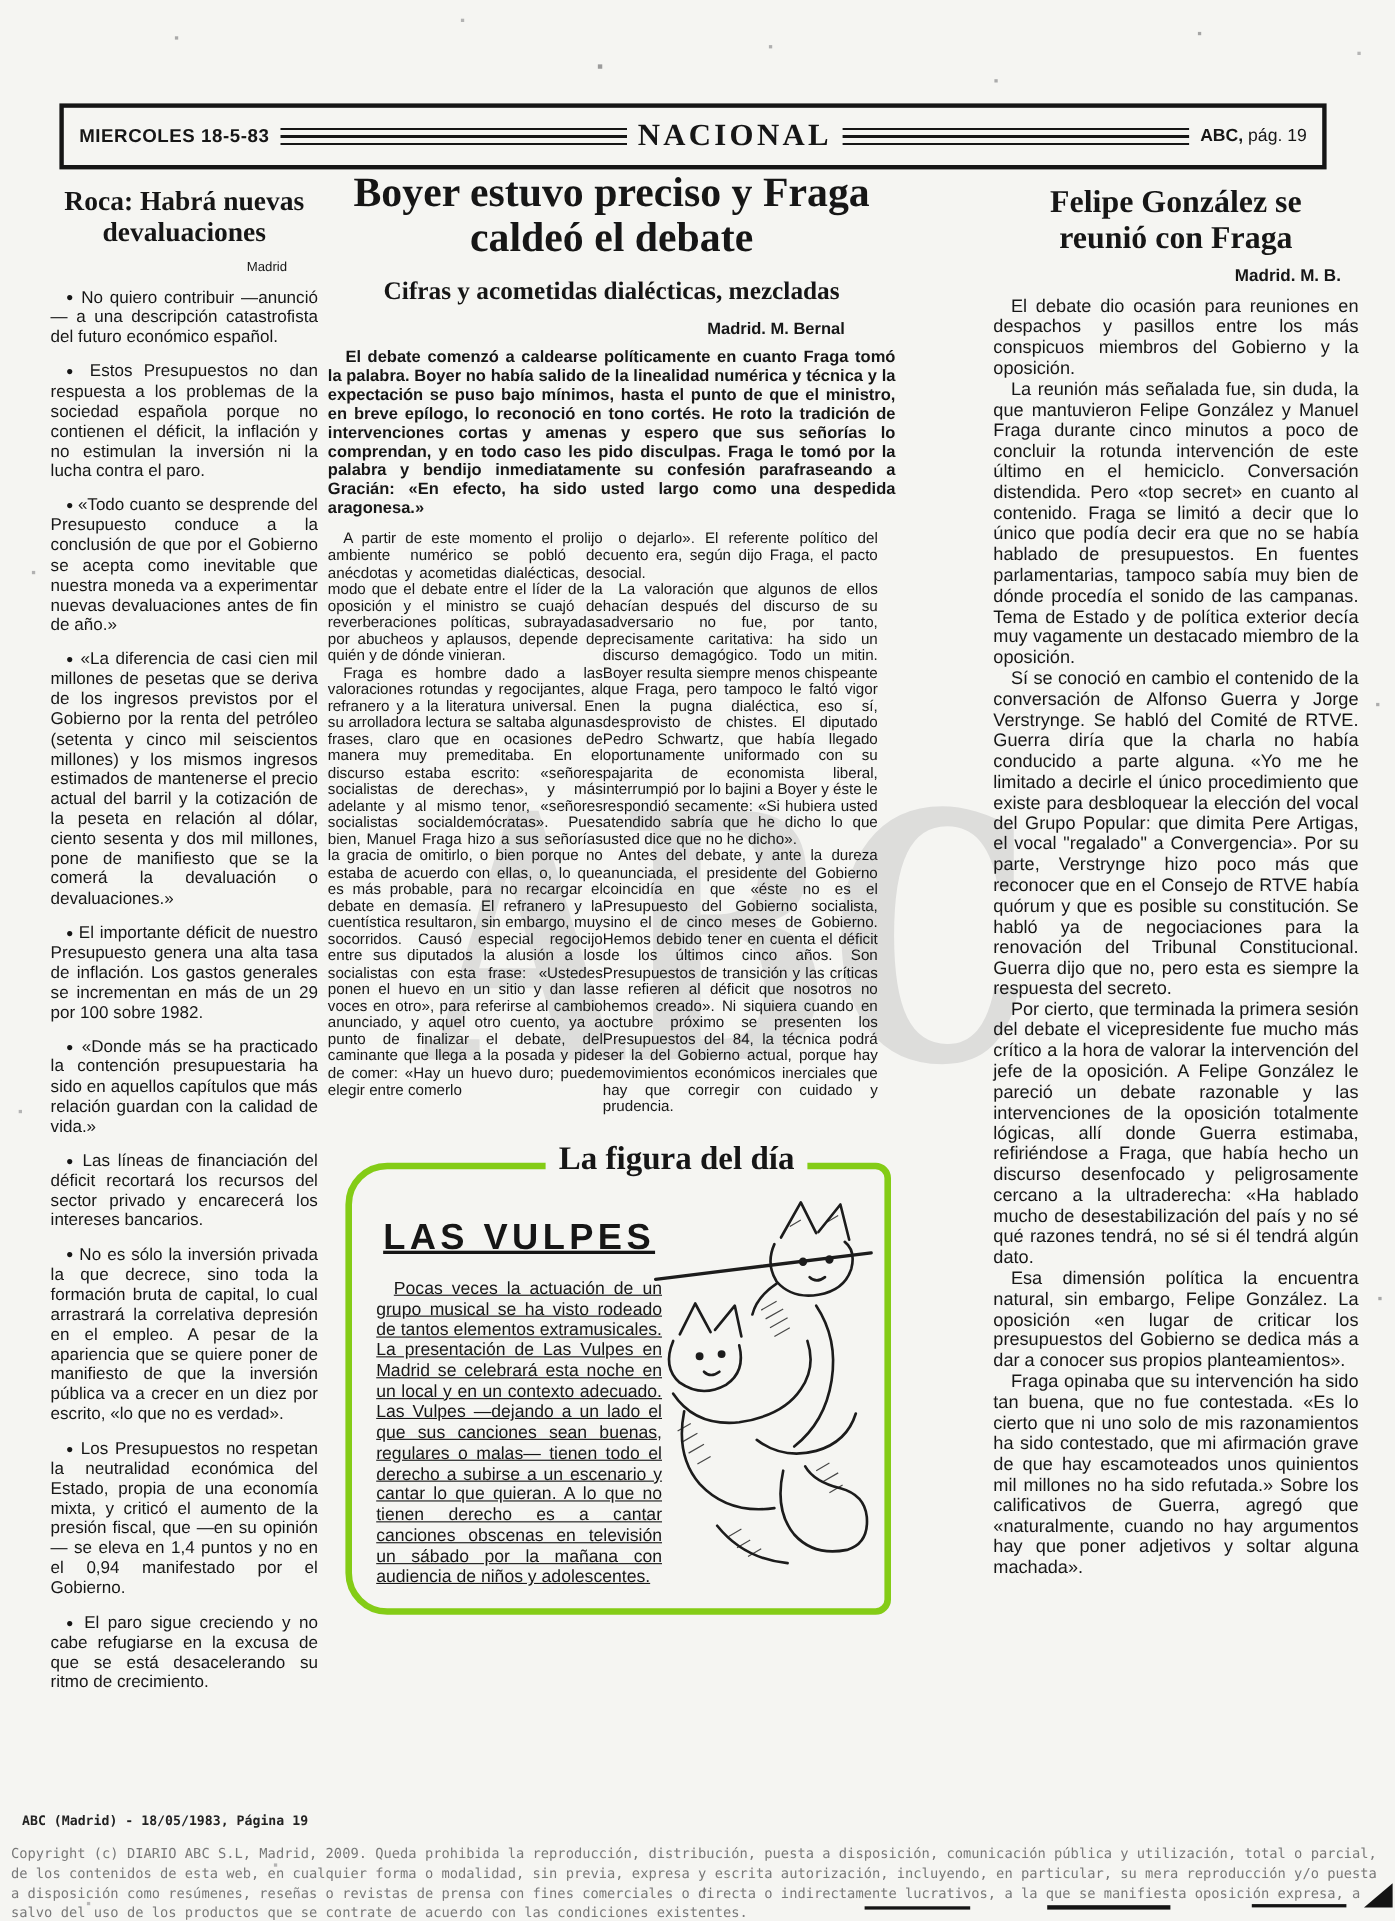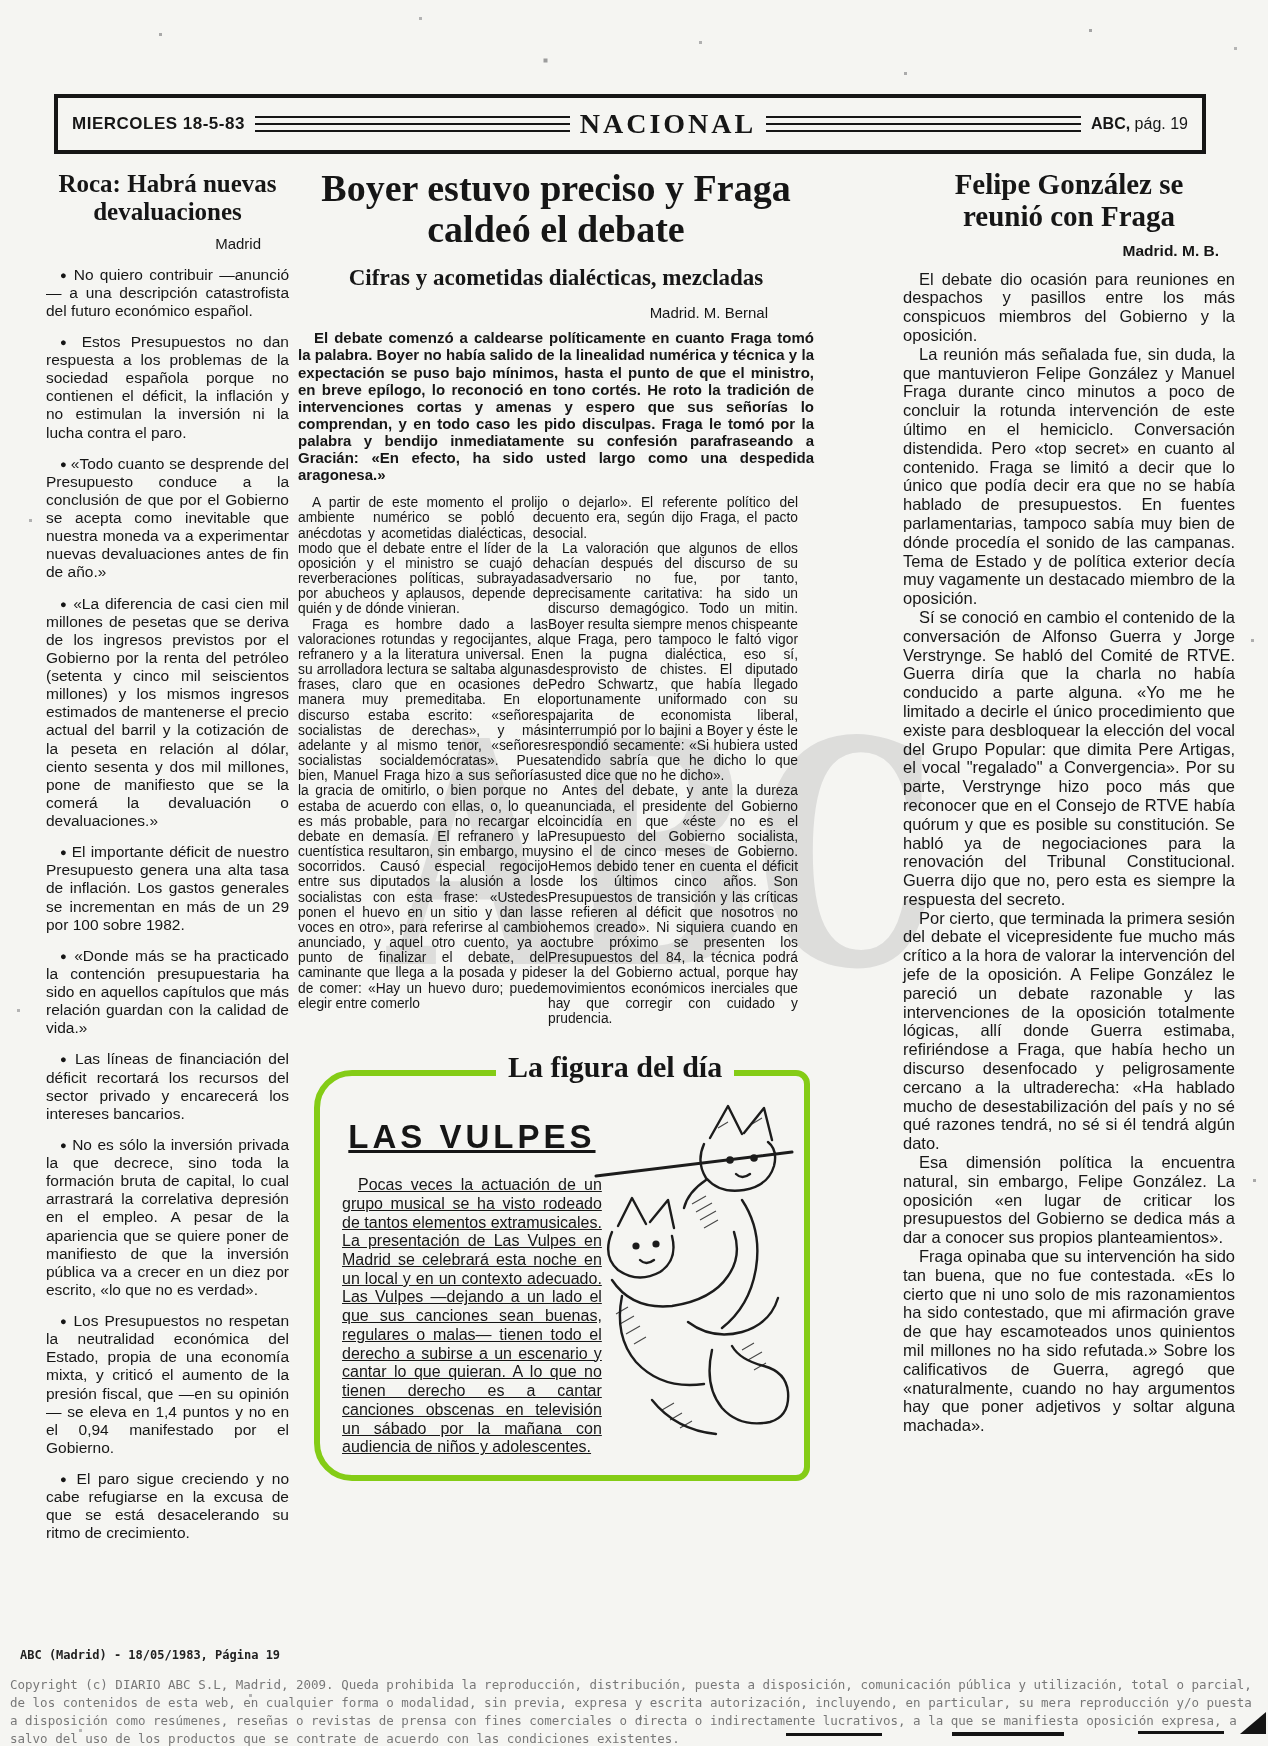--- a/index.html
+++ b/index.html
@@ -25,29 +25,29 @@
   .hdr-pageref .brand{font-weight:bold;}
 
   
   .serif-head{font-family:"Liberation Serif",serif;font-weight:bold;text-align:center;margin:0;}
   p{margin:0;text-align:justify;}
   .indent{text-indent:16px;}
 
   
   .col-left{left:46px;top:170px;width:243px;font-size:15.5px;line-height:1.17;z-index:2;}
   .col-left h2{font-size:25px;line-height:1.1;margin-bottom:10px;}
-  .col-left .byline{text-align:right;padding-right:28px;font-size:15px;margin-bottom:10px;}
+  .col-left .byline{text-align:right;padding-right:28px;font-size:12px;margin-bottom:10px;}
   .bullet{margin-top:13px;text-indent:14px;}
   .bullet::before{content:"●  ";font-size:.72em;position:relative;top:-1px;}
 
   
-  .col-center{left:298px;top:168px;width:516px;z-index:2;}
+  .col-center{left:298px;top:155px;width:516px;z-index:2;}
   .col-center h1{font-size:38px;line-height:1.07;}
   .col-center .subhead{font-size:23px;margin-top:16px;}
-  .col-center .byline{text-align:right;padding-right:46px;font-weight:normal;font-size:15px;margin-top:13px;}
+  .col-center .byline{text-align:right;padding-right:46px;font-weight:bold;font-size:15px;margin-top:13px;}
   .lead{font-weight:bold;font-size:15px;line-height:1.14;margin-top:8px;}
   .subcols{display:flex;margin-top:12px;}
   .subcol{width:calc(50% - 8px);font-size:13.8px;line-height:1.1;}
   .subcol p{text-indent:14px;}
 
   
   .figura-box{
     position:relative;margin:44px 4px 0 16px;
     border:6px solid #84cc16;border-radius:38px 14px 14px 38px;
     padding:38px 14px 18px 22px;display:flex;gap:6px;text-decoration:underline;

